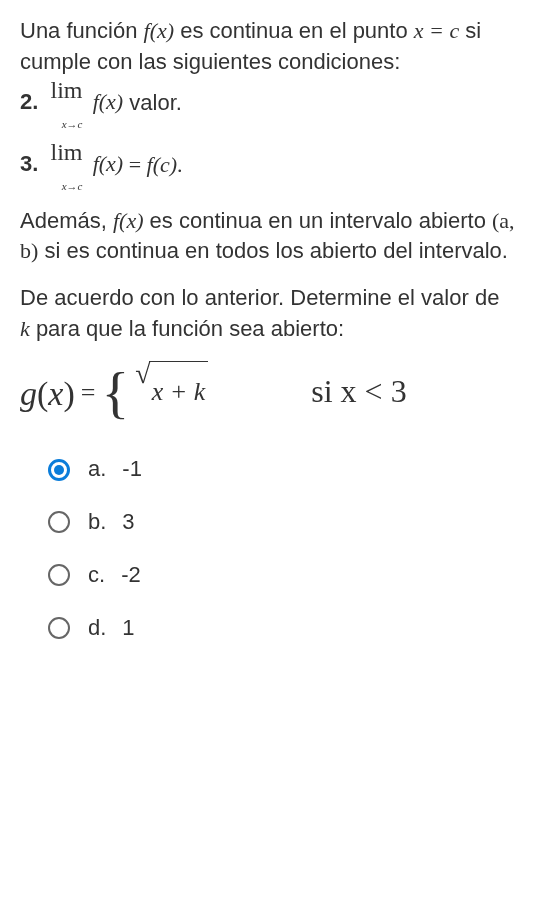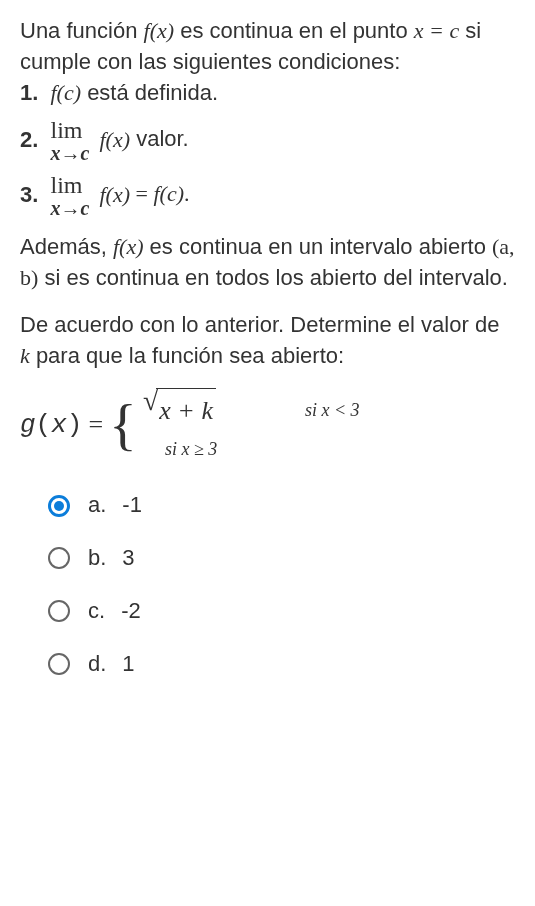--- a/index.html
+++ b/index.html
@@ -32,53 +32,51 @@
     }
     .condition {
       margin-bottom: 10px;
     }
     .condition .num {
       font-weight: bold;
       margin-right: 6px;
     }
     .lim-wrap {
       display: inline-block;
-      text-align: left;
+      text-align: right;
       vertical-align: middle;
       line-height: 1.0;
     }
     .lim-top {
       display: block;
       font-family: 'Times New Roman', Times, serif;
       font-style: normal;
       font-size: 24px;
     }
     .lim-bot {
       display: block;
       font-family: 'Times New Roman', Times, serif;
       font-style: italic;
-      font-size: 20px;
-      margin-top: 1px;
-      font-weight: bold;
+      font-size: 11px;
+      margin-top: 17px;
     }
     .paragraph {
       margin-bottom: 16px;
     }
     .piecewise {
       font-family: 'Times New Roman', Times, serif;
       display: flex;
       align-items: center;
       gap: 6px;
       margin-top: 8px;
       margin-bottom: 28px;
     }
     .piecewise .lhs {
-      font-size: 26px;
-      font-style: italic;
-      font-family: Liberation Mono, monospace;
+      font-size: 34px;
+      font-style: italic;
     }
     .piecewise .lhs .paren {
       font-style: normal;
     }
     .piecewise .eq {
       font-size: 26px;
     }
     .brace {
       font-size: 58px;
       line-height: 0.8;
@@ -92,37 +90,36 @@
     .piece-row {
       display: flex;
       align-items: center;
     }
     .piece-expr {
       font-size: 26px;
       font-style: italic;
       width: 140px;
     }
     .piece-cond {
-      font-size: 18px;
-      font-style: italic;
-      margin-left: 22px;
+      font-size: 32px;
+      margin-left: 36px;
     }
     .sqrt-wrap {
       display: inline-flex;
       align-items: flex-start;
       vertical-align: middle;
     }
     .sqrt-sign {
       font-style: normal;
       font-size: 28px;
       line-height: 0.9;
     }
     .sqrt-content {
       border-top: 1.6px solid #333;
-      padding: 4px 3px;
+      padding: 12px 3px;
       margin-left: -2px;
     }
     .options {
       padding-left: 28px;
     }
     .option {
       display: flex;
       align-items: center;
       margin-bottom: 22px;
       cursor: pointer;
@@ -157,24 +154,20 @@
     }
   </style>
 </head>
 <body>
 
 <div class="intro">
   <span>Una función </span><span class="math-i">f(x)</span><span> es continua en el punto </span><span class="math-i">x = c</span><span> si cumple con las siguientes condiciones:</span>
 </div>
 
 <div class="condition-list">
-  <div class="condition">
-    <span class="num">1.</span>
-    <span class="math-i">f(c)</span><span> está definida.</span>
-  </div>
   <div class="condition">
     <span class="num">2.</span>
     <span class="lim-wrap">
       <span class="lim-top">lim</span>
       <span class="lim-bot">x→c</span>
     </span>
     <span class="math-i" style="margin-left:4px;">f(x)</span><span> valor.</span>
   </div>
   <div class="condition">
     <span class="num">3.</span>
@@ -206,23 +199,20 @@
         <span class="sqrt-wrap">
           <span class="sqrt-sign">√</span>
           <span class="sqrt-content">x + k</span>
         </span>
       </span>
       <span class="piece-cond">
         <span>si </span><span>x &lt; 3</span>
       </span>
     </div>
     <div class="piece-row">
-      <span class="piece-cond">
-        <span>si </span><span>x ≥ 3</span>
-      </span>
     </div>
   </div>
 </div>
 
 <div class="options">
   <div class="option">
     <span class="radio selected">
       <span class="radio-dot"></span>
     </span>
     <span class="opt-letter">a.</span>

